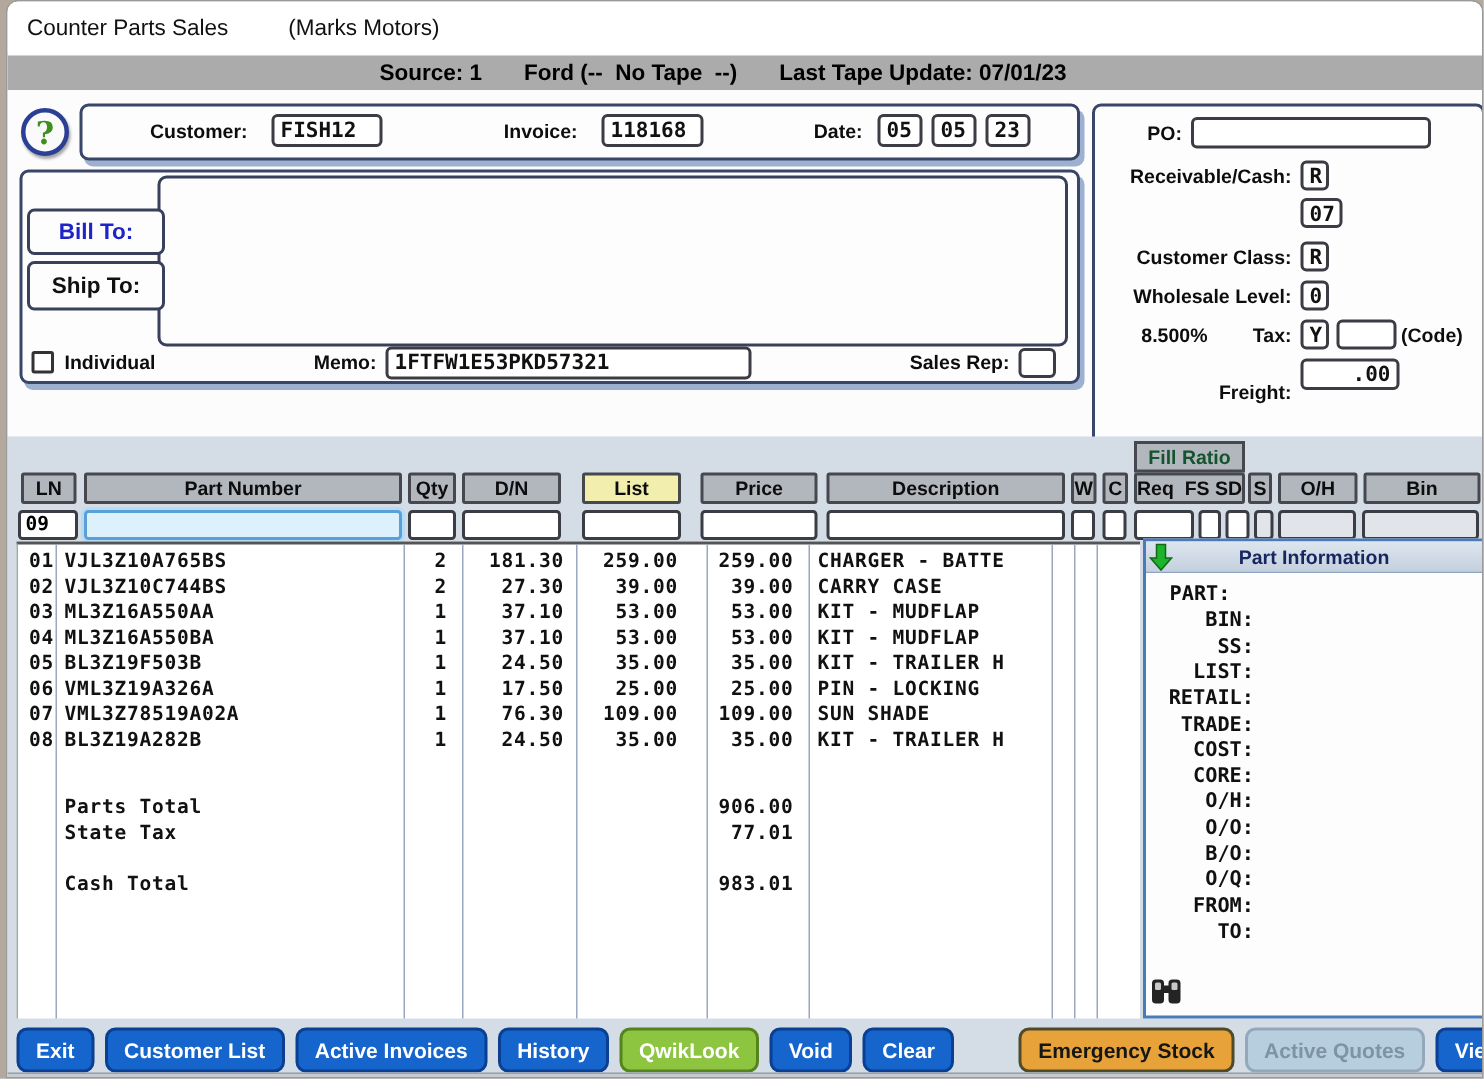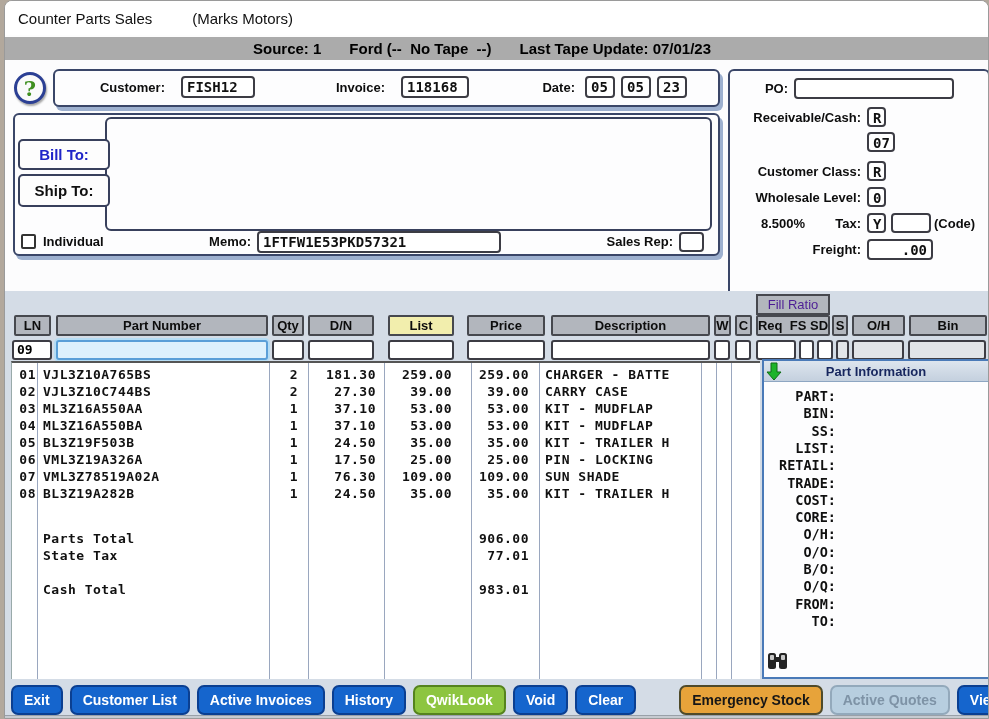--- a/index.html
+++ b/index.html
@@ -48,21 +48,21 @@
   .redact { display:inline-block; height:13px; vertical-align:middle; border-radius:2px;
             background:linear-gradient(90deg,#8f8f8f,#b5b5b5 60%,#d8d8d8); }
 
   .chk { position:absolute; left:16px; top:233px; width:15px; height:15px; background:#fff;
          border:2px solid #333; border-radius:2px; cursor:pointer; }
 
   
   .lower { position:absolute; left:0; top:290px; width:100%; height:429px; background:#d4dce6; }
 
   .fillratio { position:absolute; left:751px; top:293px; width:74px; height:21px; background:#b2b6bd;
-               border:2px solid #46484e; color:#4c1d95; font-weight:normal; font-size:13px;
+               border:2px solid #46484e; color:#14532d; font-weight:bold; font-size:13px;
                display:flex; align-items:center; justify-content:center;text-align:right; }
   .hdr { position:absolute; top:314px; height:21px; background:#b2b6bd; border:2px solid #46484e;
          border-radius:2px; font-weight:bold; font-size:13px; color:#0d0d0d; display:flex;
          align-items:center; justify-content:center; white-space:pre; }
   .hdr.yellow { background:#f2eead;text-align:right; }
 
   .ebox { position:absolute; top:339px; height:20px; background:#fff; border:2px solid #3c3c44;
           border-radius:3px; font-family:"DejaVu Sans Mono", monospace; font-weight:bold;
           font-size:13px; line-height:16px; padding:0 3px; }
   .ebox.focus { background:#ddf1fd; border-color:#5a9fd8; box-shadow:0 0 0 2px #b5dcf4; }
@@ -188,21 +188,21 @@
     <span class="fbox" style="left:137px;top:61px;width:28px;height:20px">07</span>
     <span class="lbl" style="left:0;top:90px;width:131px">Customer Class:</span>
     <span class="fbox" style="left:137px;top:90px;width:19px;height:20px">R</span>
     <span class="lbl" style="left:0;top:116px;width:131px">Wholesale Level:</span>
     <span class="fbox" style="left:137px;top:116px;width:19px;height:20px">0</span>
     <span class="lbl" style="left:0;top:142px;width:75px">8.500%</span>
     <span class="lbl" style="left:90px;top:142px;width:41px">Tax:</span>
     <span class="fbox" style="left:137px;top:142px;width:19px;height:20px">Y</span>
     <span class="fbox" style="left:161px;top:142px;width:40px;height:20px"></span>
     <span class="lbl" style="left:204px;top:142px;width:52px;text-align:left">(Code)</span>
-    <span class="lbl" style="left:0;top:168px;width:131px">Freight:</span>
+    <span class="lbl" style="left:0;top:180px;width:131px">Freight:</span>
     <span class="fbox" style="left:137px;top:168px;width:66px;height:21px;text-align:right">.00</span>
   </div>
 
   <div class="lower"></div>
 
   <div class="fillratio">Fill Ratio</div>
   <div class="hdr" style="left:9px;width:37px">LN</div>
   <div class="hdr" style="left:51px;width:212px">Part Number</div>
   <div class="hdr" style="left:267px;width:32px">Qty</div>
   <div class="hdr" style="left:303px;width:66px">D/N</div>
@@ -339,21 +339,21 @@
   </div>
 
   <div class="pinfo">
     <div class="greenarrow">
       <svg width="16" height="19" viewBox="0 0 16 19">
             <path d="M5 1 h6 v9 h4 L8 18 1 10 h4 z" fill="#1db32a" stroke="#0e6b14" stroke-width="1"></path>
           </svg>
     </div>
     <div class="pinfo-hdr">Part Information</div>
     <div id="pinfo-fields">
-          <div class="pif" style="top: 27px;">PART:</div>
+          <div class="pif" style="top: 27px; text-align: center;">PART:</div>
           <div class="pif" style="top: 44.3px;">BIN:</div>
           <div class="pif" style="top: 61.6px;">SS:</div>
           <div class="pif" style="top: 78.9px;">LIST:</div>
           <div class="pif" style="top: 96.2px;">RETAIL:</div>
           <div class="pif" style="top: 113.5px;">TRADE:</div>
           <div class="pif" style="top: 130.8px;">COST:</div>
           <div class="pif" style="top: 148.1px;">CORE:</div>
           <div class="pif" style="top: 165.4px;">O/H:</div>
           <div class="pif" style="top: 182.7px;">O/O:</div>
           <div class="pif" style="top: 200px;">B/O:</div>

